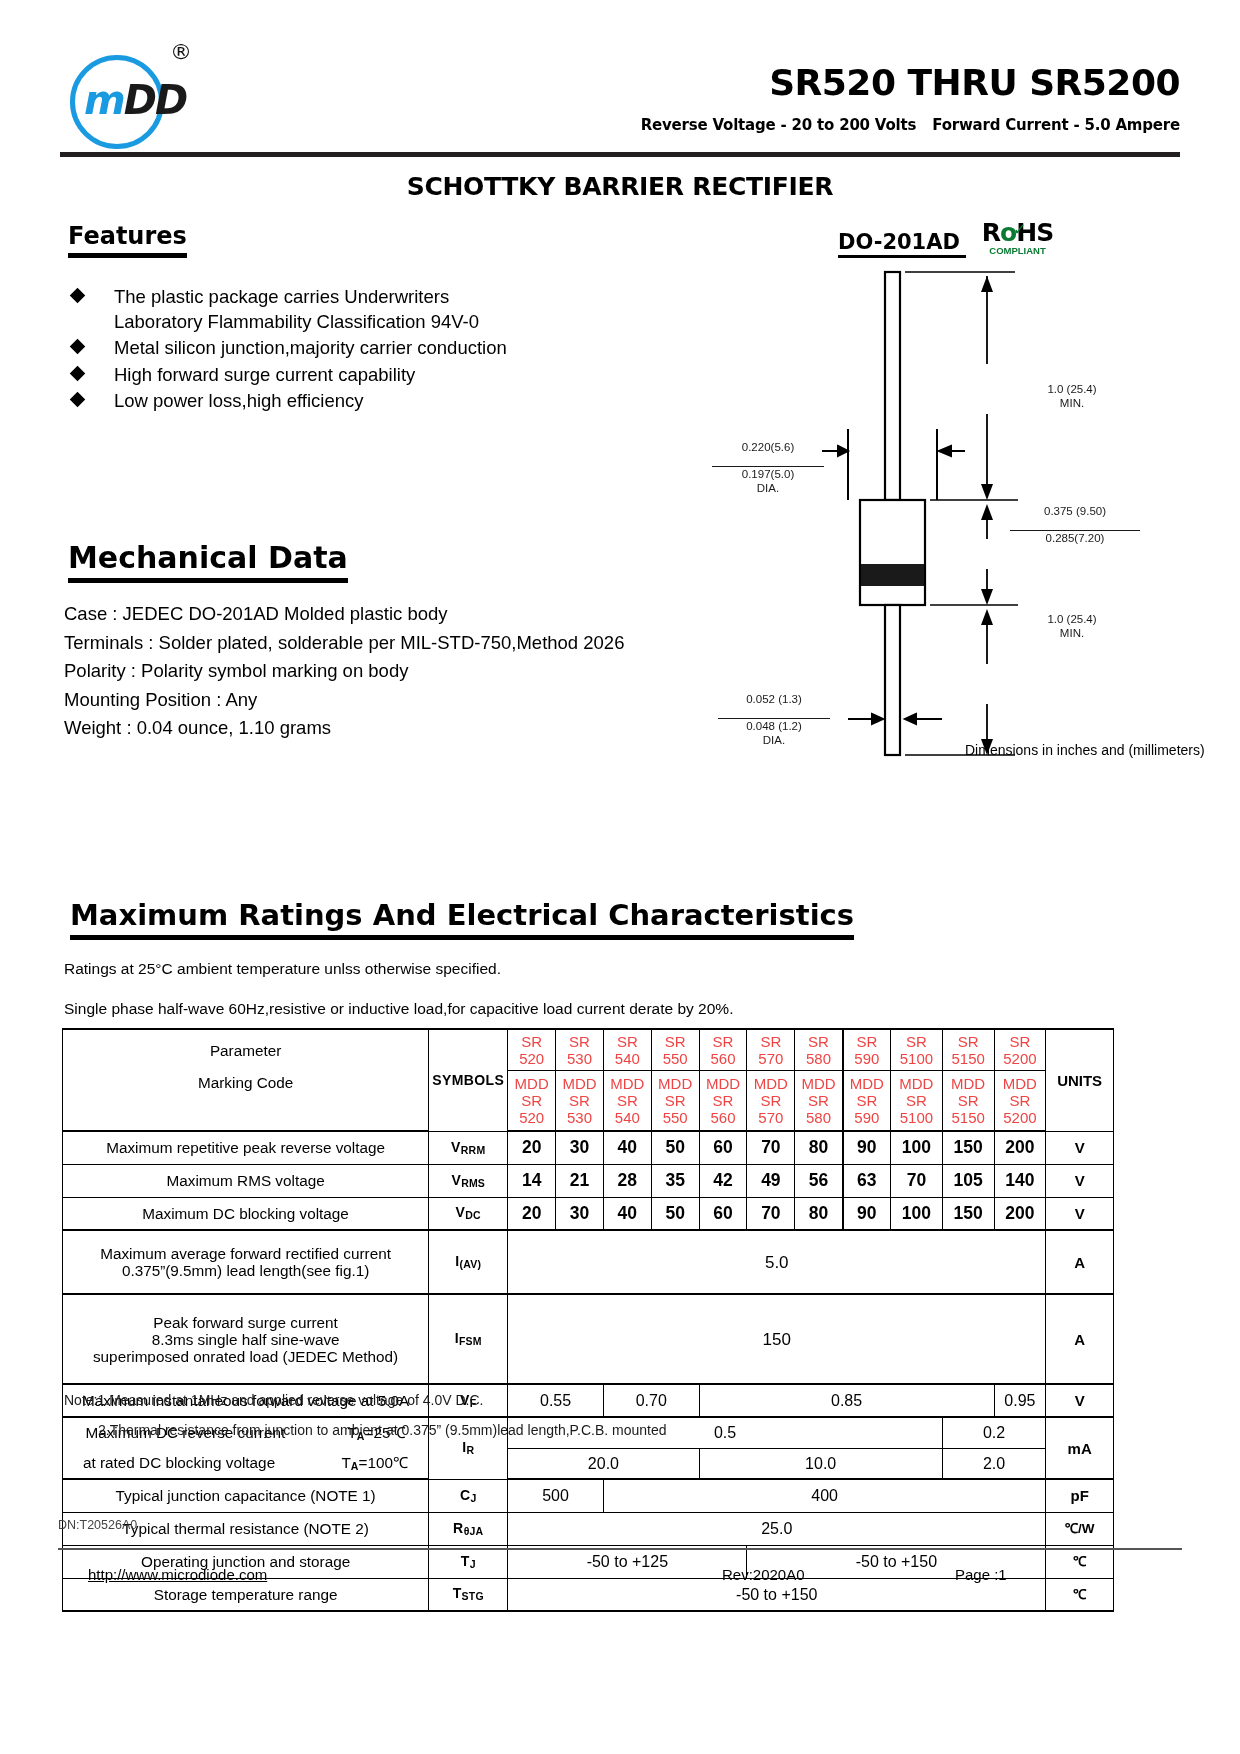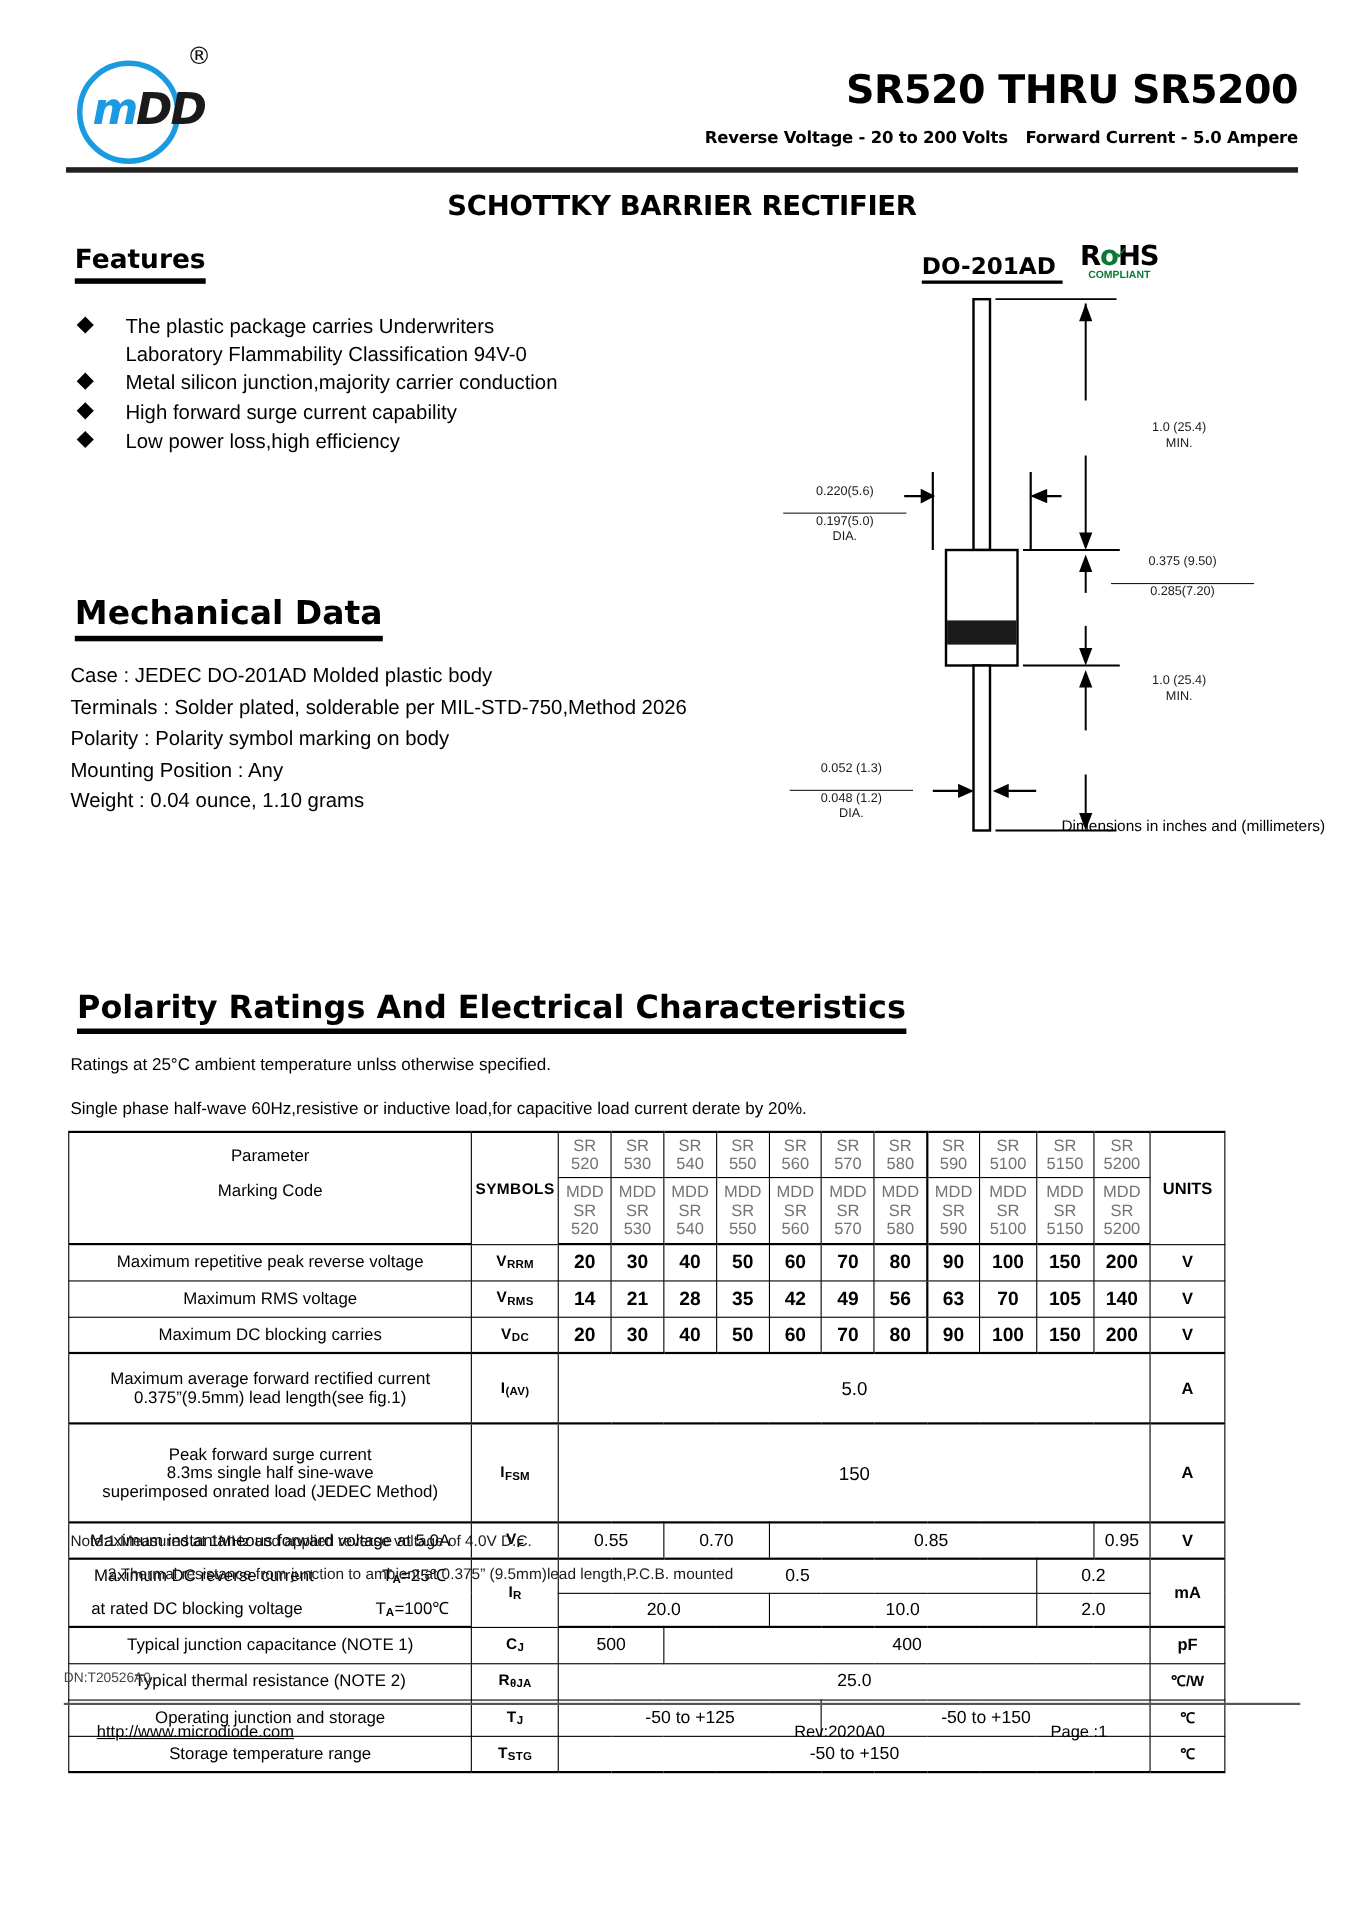--- a/index.html
+++ b/index.html
@@ -106,21 +106,21 @@
     position:absolute;left:62px;top:1028px;
     border-collapse:collapse;width:1052px;
     font-size:14.5px;
   }
   table.spec td{
     border:1px solid #000;padding:0 3px;text-align:center;vertical-align:middle;
     line-height:17px;
   }
   td.pname{text-align:left;padding-left:9px;font-size:15.3px;line-height:21px;}
   td.sym{font-size:14px;font-weight:bold;letter-spacing:0.4px;}
-  td.hv{font-size:15px;color:#737373;line-height:18px;}
+  td.hv{font-size:15px;color:#ef4444;line-height:18px;}
   td.bignum{font-size:17.5px;font-weight:bold;}
   td.units{font-size:15px;font-weight:bold;}
   .sub{font-size:10.5px;font-weight:bold;vertical-align:baseline;position:relative;top:2px;letter-spacing:0.2px;}
   .thickb{border-bottom:2.6px solid #000 !important;}
   .thickt{border-top:2.6px solid #000 !important;}
   .thickl{border-left:2.6px solid #000 !important;}
   .rowpad{height:33px;}
 
   
   .note{position:absolute;font-size:14px;color:#1a1a1a;}
@@ -263,21 +263,21 @@
     <div class="dim-txt" style="left:-42px;top:470px;width:112px;">
       <span class="frac">0.052 (1.3)</span>
       <span>0.048 (1.2)</span><br>
       <span>DIA.</span>
     </div>
 
     <div style="position:absolute;left:205px;top:520px;font-size:14px;white-space:nowrap;">Dimensions in inches and (millimeters)</div>
   </div>
 
   <div class="sec-h" id="ratings-h">
-    <span class="txt">Polarity Ratings And Electrical Characteristics</span>
+    <span class="txt">Maximum Ratings And Electrical Characteristics</span>
     <div class="sec-underline"></div>
   </div>
   <div class="rate-note" id="rate-note-1">Ratings at 25°C ambient temperature unlss otherwise specified.</div>
   <div class="rate-note" id="rate-note-2">Single phase half-wave 60Hz,resistive or inductive load,for capacitive load current derate by 20%.</div>
 
   <table class="spec">
     <colgroup>
       <col style="width:372px">
       <col style="width:60px">
       <col style="width:48px">
@@ -355,21 +355,21 @@
         <td class="bignum">49</td>
         <td class="bignum">56</td>
         <td class="bignum thickl">63</td>
         <td class="bignum">70</td>
         <td class="bignum">105</td>
         <td class="bignum">140</td>
         <td class="units">V</td>
       </tr>
 
       <tr class="rowpad">
-        <td class="pname thickb">Maximum DC blocking carries</td>
+        <td class="pname thickb">Maximum DC blocking voltage</td>
         <td class="sym thickb"><span>V</span><span class="sub">DC</span></td>
         <td class="bignum thickb">20</td>
         <td class="bignum thickb">30</td>
         <td class="bignum thickb">40</td>
         <td class="bignum thickb">50</td>
         <td class="bignum thickb">60</td>
         <td class="bignum thickb">70</td>
         <td class="bignum thickb">80</td>
         <td class="bignum thickb thickl">90</td>
         <td class="bignum thickb">100</td>

